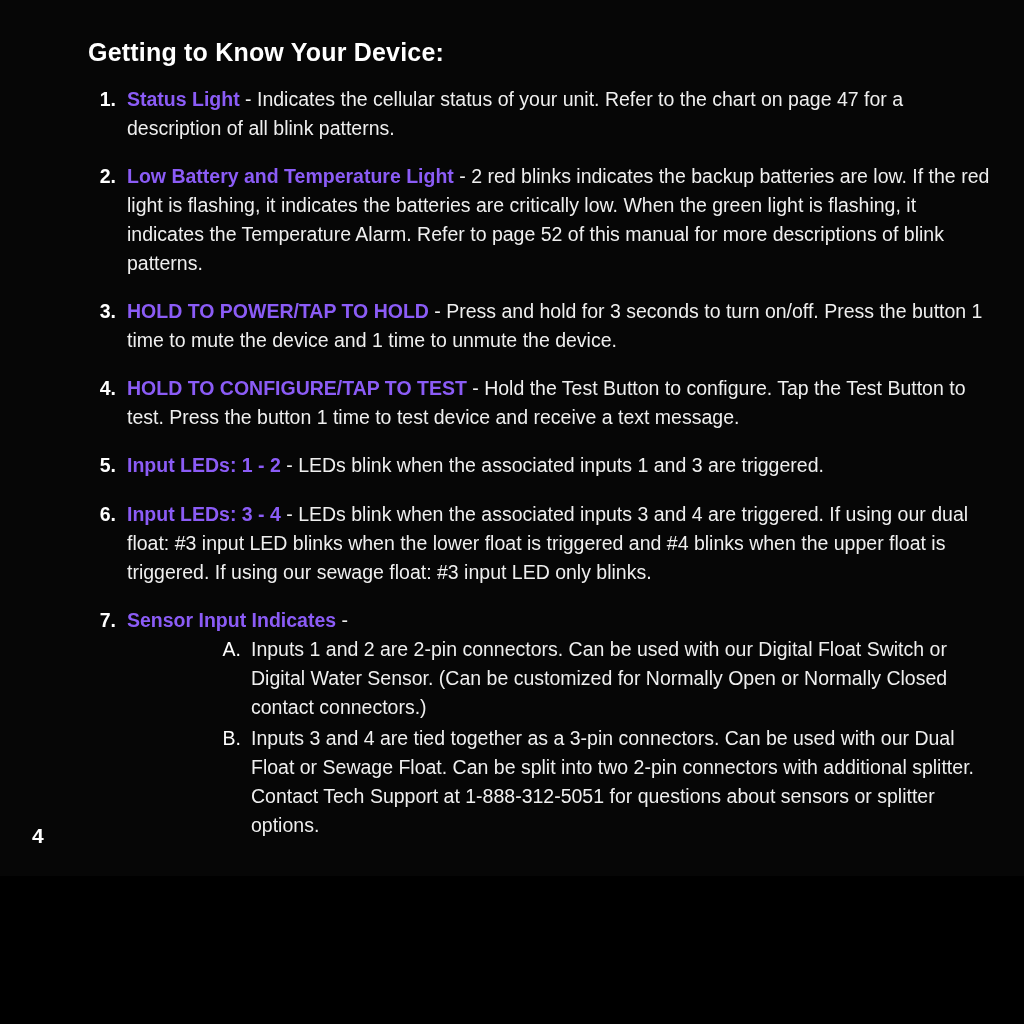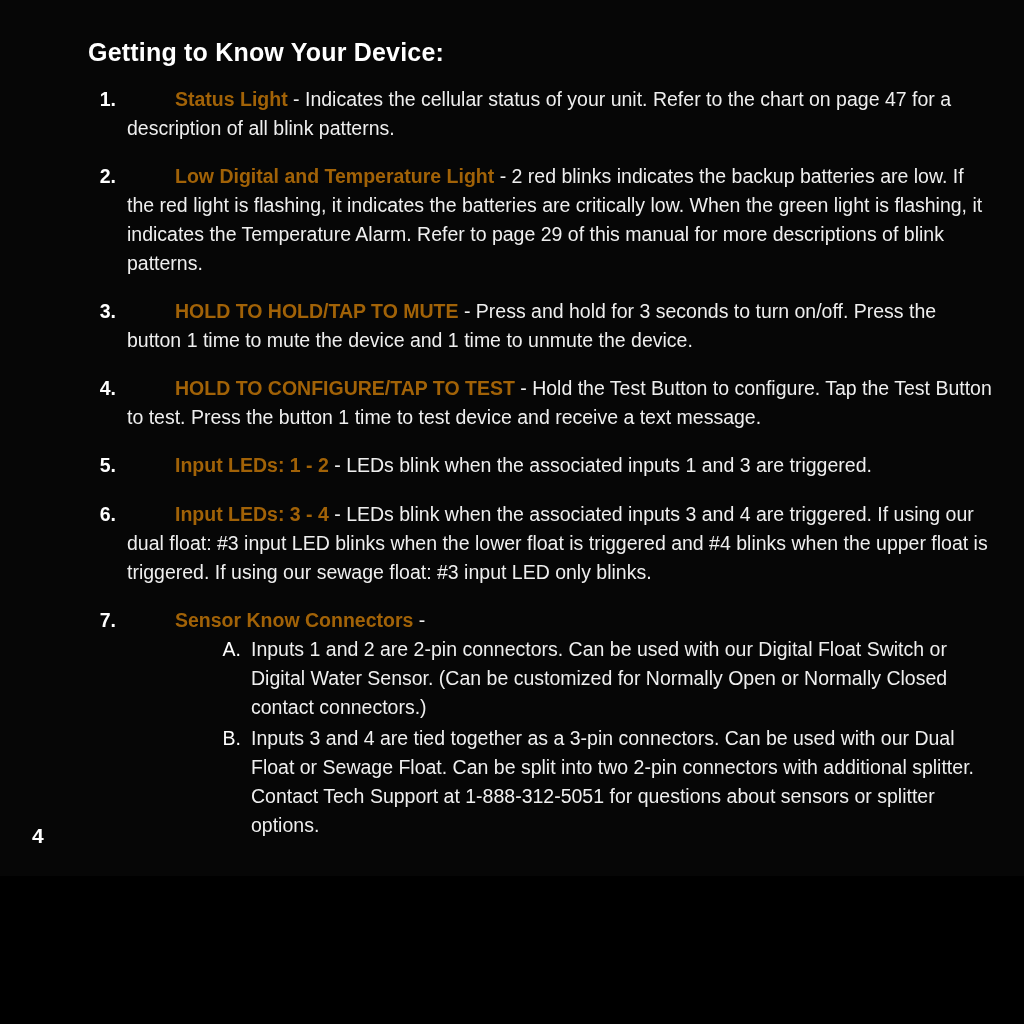--- a/index.html
+++ b/index.html
@@ -46,22 +46,21 @@
     position: absolute;
     left: 0;
     top: 0;
     width: 28px;
     text-align: right;
     font-weight: bold;
     color: #ffffff;
   }
   .term {
     font-weight: bold;
-    color: #a16207;
-    margin-left: 48px;
+    color: #8b5cf6;
   }
   .sublist {
     list-style: none;
     margin: 0;
     padding: 0 0 0 92px;
   }
   .sublist > li {
     position: relative;
     padding-left: 32px;
     font-size: 19.5px;
@@ -93,41 +92,41 @@
 
   <h1 class="page-title">Getting to Know Your Device:</h1>
 
   <ol class="items">
 
     <li>
       <span class="num">1.</span><span class="term">Status Light</span><span> - Indicates the cellular status of your unit. Refer to the chart on page 47 for a description of all blink patterns.</span>
     </li>
 
     <li>
-      <span class="num">2.</span><span class="term">Low Digital and Temperature Light</span><span> - 2 red blinks indicates the backup batteries are low. If the red light is flashing, it indicates the batteries are critically low. When the green light is flashing, it indicates the Temperature Alarm. Refer to page 29 of this manual for more descriptions of blink patterns.</span>
+      <span class="num">2.</span><span class="term">Low Battery and Temperature Light</span><span> - 2 red blinks indicates the backup batteries are low. If the red light is flashing, it indicates the batteries are critically low. When the green light is flashing, it indicates the Temperature Alarm. Refer to page 52 of this manual for more descriptions of blink patterns.</span>
     </li>
 
     <li>
-      <span class="num">3.</span><span class="term">HOLD TO HOLD/TAP TO MUTE</span><span> - Press and hold for 3 seconds to turn on/off. Press the button 1 time to mute the device and 1 time to unmute the device.</span>
+      <span class="num">3.</span><span class="term">HOLD TO POWER/TAP TO HOLD</span><span> - Press and hold for 3 seconds to turn on/off. Press the button 1 time to mute the device and 1 time to unmute the device.</span>
     </li>
 
     <li>
       <span class="num">4.</span><span class="term">HOLD TO CONFIGURE/TAP TO TEST</span><span> - Hold the Test Button to configure. Tap the Test Button to test. Press the button 1 time to test device and receive a text message.</span>
     </li>
 
     <li>
       <span class="num">5.</span><span class="term">Input LEDs: 1 - 2</span><span> - LEDs blink when the associated inputs 1 and 3 are triggered.</span>
     </li>
 
     <li>
       <span class="num">6.</span><span class="term">Input LEDs: 3 - 4</span><span> - LEDs blink when the associated inputs 3 and 4 are triggered. If using our dual float: #3 input LED blinks when the lower float is triggered and #4 blinks when the upper float is triggered. If using our sewage float: #3 input LED only blinks.</span>
     </li>
 
     <li>
-      <span class="num">7.</span><span class="term">Sensor Know Connectors</span><span> -</span>
+      <span class="num">7.</span><span class="term">Sensor Input Indicates</span><span> -</span>
       <ol class="sublist">
         <li>
           <span class="sub-num">A.</span><span>Inputs 1 and 2 are 2-pin connectors. Can be used with our Digital Float Switch or Digital Water Sensor. (Can be customized for Normally Open or Normally Closed contact connectors.)</span>
         </li>
         <li>
           <span class="sub-num">B.</span><span>Inputs 3 and 4 are tied together as a 3-pin connectors. Can be used with our Dual Float or Sewage Float. Can be split into two 2-pin connectors with additional splitter. Contact Tech Support at 1-888-312-5051 for questions about sensors or splitter options.</span>
         </li>
       </ol>
     </li>
 

